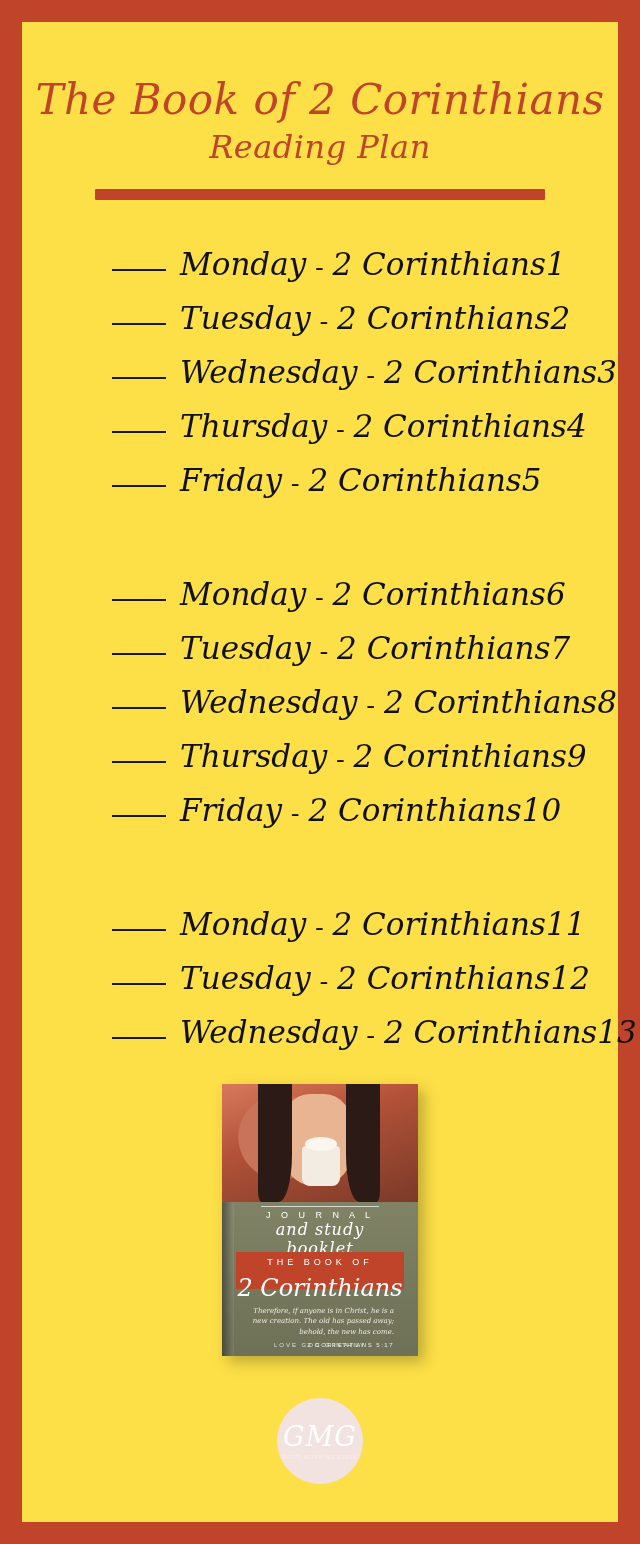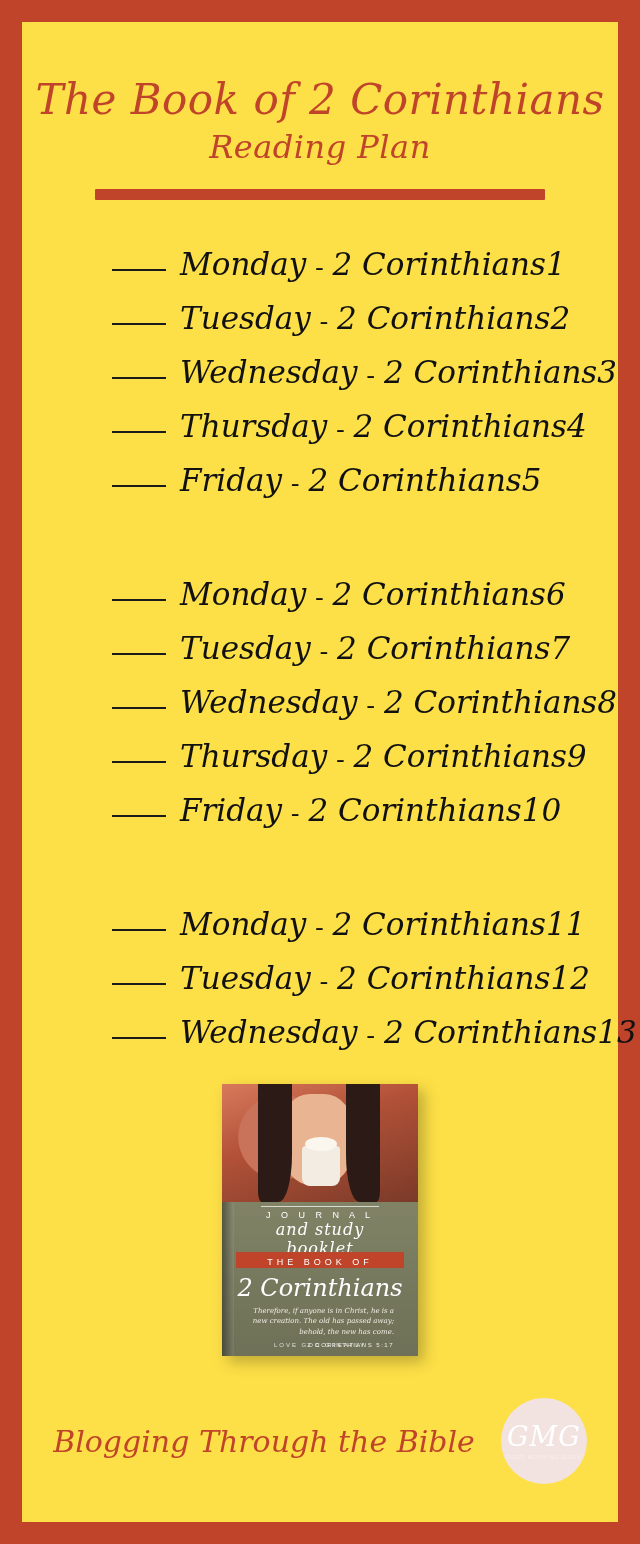--- a/index.html
+++ b/index.html
@@ -166,21 +166,21 @@
   .book .journal-label .j2 {
     font-family: "DejaVu Serif", serif;
     font-style: italic;
     font-size: 16px;
     letter-spacing: 1px;
     text-align: center;
   }
   .book .banner {
     position: absolute;
     top: 168px; left: 14px; right: 14px;
-    height: 16px;
+    height: 37px;
     background: #c0442a;
     color: #fff;
     text-align: center;
     font-family: "Liberation Sans", sans-serif;
     font-size: 9px;
     letter-spacing: 4px;
     line-height: 20px;
   }
   .book .book-title {
     position: absolute;
@@ -392,20 +392,19 @@
       <div class="book-title">2 Corinthians</div>
       <div class="verse">
         <span>Therefore, if anyone is in Christ, he is a new creation. The old has passed away; behold, the new has come.</span>
         <span class="citation">2 CORINTHIANS 5:17</span>
       </div>
       <div class="byline">LOVE GOD GREATLY</div>
     </div>
   </div>
 
   <div class="footer">
-    <div class="footer-text">Blogging Through the Bible</div>
     <div class="gmg">
       <div class="gmg-main">GMG</div>
       <div class="gmg-sub">GOOD MORNING GIRLS</div>
     </div>
   </div>
 
 </div>
 
 </body></html>

